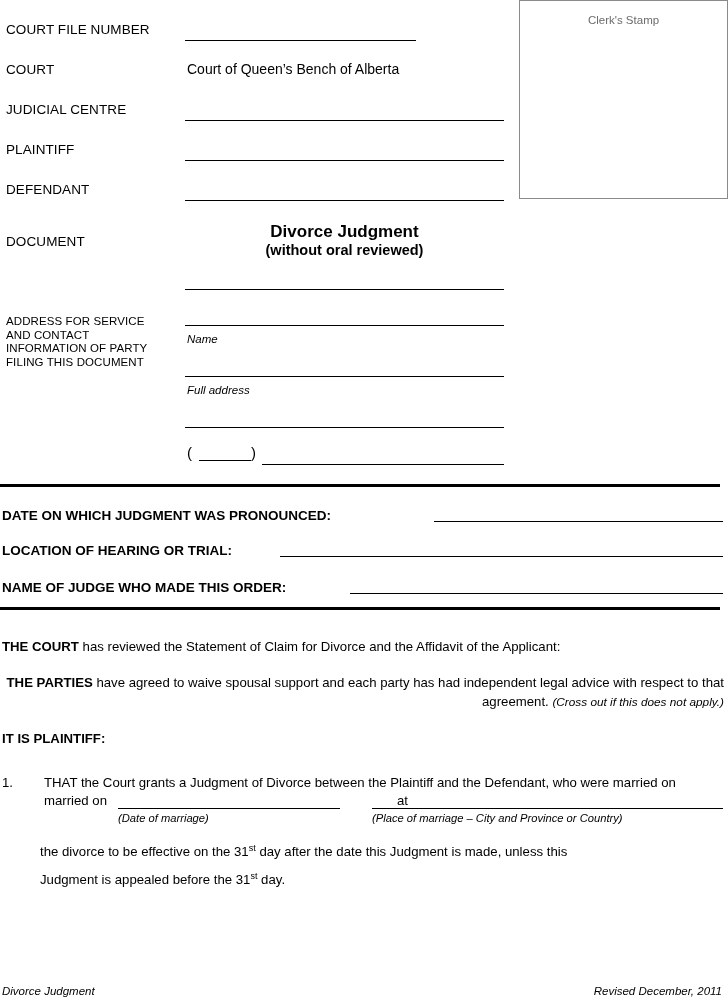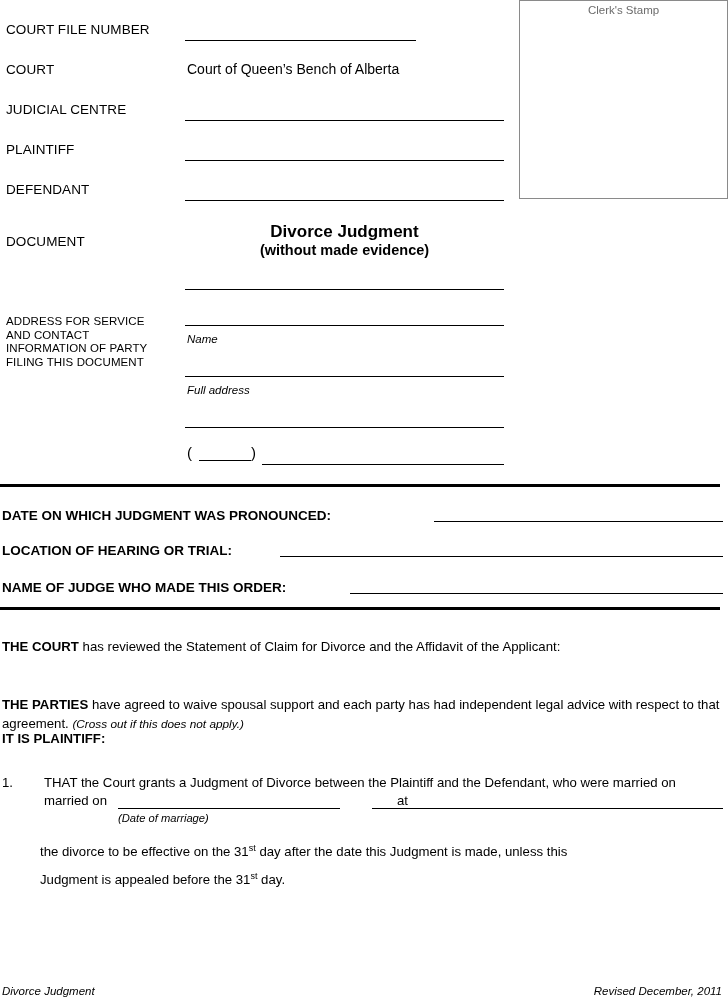--- a/index.html
+++ b/index.html
@@ -37,21 +37,21 @@
     top: 0px;
     width: 209px;
     height: 199px;
     border: 1px solid #8a8a8a;
     box-sizing: border-box;
   }
   .clerk-stamp-label {
     text-align: center;
     font-size: 11.5px;
     color: #6b6b6b;
-    margin-top: 3px;
+    margin-top: 13px;
     font-family: "Liberation Sans", sans-serif;
   }
 
   .hrow {
     position: absolute;
     left: 0;
   }
   .hlabel {
     font-size: 13.5px;
     font-family: "Liberation Sans", sans-serif;
@@ -180,21 +180,21 @@
 
     <div class="hrow hlabel" style="top:142px; left:2px;">PLAINTIFF</div>
     <div class="rule" style="left:181px; top:160px; width:319px;"></div>
 
     <div class="hrow hlabel" style="top:182px; left:2px;">DEFENDANT</div>
     <div class="rule" style="left:181px; top:200px; width:319px;"></div>
 
     <div class="hrow hlabel" style="top:234px; left:2px;">DOCUMENT</div>
     <div class="doc-title" style="left:181px; top:222px; width:319px;">
       <div class="t1">Divorce Judgment</div>
-      <div class="t2">(without made evidence)</div>
+      <div class="t2">(without oral reviewed)</div>
     </div>
 
     <div class="hrow hlabel small" style="top:315px; left:2px;">
       <div>ADDRESS FOR SERVICE</div>
       <div>AND CONTACT</div>
       <div>INFORMATION OF PARTY</div>
       <div>FILING THIS DOCUMENT</div>
     </div>
 
     <div class="rule" style="left:181px; top:289px; width:319px;"></div>
@@ -222,41 +222,42 @@
 
   <div class="mid-line" style="left:2px; top:580px;">NAME OF JUDGE WHO MADE THIS ORDER:</div>
   <div class="rule" style="left:350px; top:593px; width:373px;"></div>
 
   <div class="thick" style="top:607px;"></div>
 
   <div class="body-block" style="top:637px;">
     <span class="b">THE COURT</span><span> has reviewed the Statement of Claim for Divorce and the Affidavit of the Applicant:</span>
   </div>
 
-  <div class="body-block" style="top:695px;">
+  <div class="body-block" style="top:673px;text-align:right;">
     <span class="b">THE PARTIES</span><span> have agreed to waive spousal support and each party has had independent legal advice with respect to that agreement.</span>
     <span class="ital">(Cross out if this does not apply.)</span>
   </div>
 
   <div class="body-block b" style="top:729px;">IT IS PLAINTIFF:</div>
 
   <div class="num-item" style="top:772px;">
     <span class="num">1.</span>
     <span class="txt">
       <span>THAT the Court grants a Judgment of Divorce between the Plaintiff and the Defendant, who were married on</span>
     </span>
   </div>
 
   <div style="position:absolute; left:44px; top:793px; font-size:13.2px;">
     <span>married on</span>
   </div>
   <div class="rule" style="left:118px; top:808px; width:222px;"></div>
   <div style="position:absolute; left:352px; top:793px; font-size:13.2px;margin-left:45px;">at</div>
   <div class="rule" style="left:372px; top:808px; width:351px;"></div>
   <div class="cap" style="left:118px; top:812px; width:222px;">(Date of marriage)</div>
+  <div class="cap" style="left:372px; top:812px; width:351px;">(Place of marriage – City and Province or Country)</div>
 
   <div style="position:absolute; left:40px; top:836px; width:680px; font-size:13.2px; line-height:24px;">
     <span>the divorce to be effective on the 31</span><sup>st</sup><span> day after the date this Judgment is made, unless this</span><br>
     <span>Judgment is appealed before the 31</span><sup>st</sup><span> day.</span>
   </div>
 
   <div class="footer">
     <span class="left">Divorce Judgment</span>
     <span class="right">Revised December, 2011</span>
   </div>

